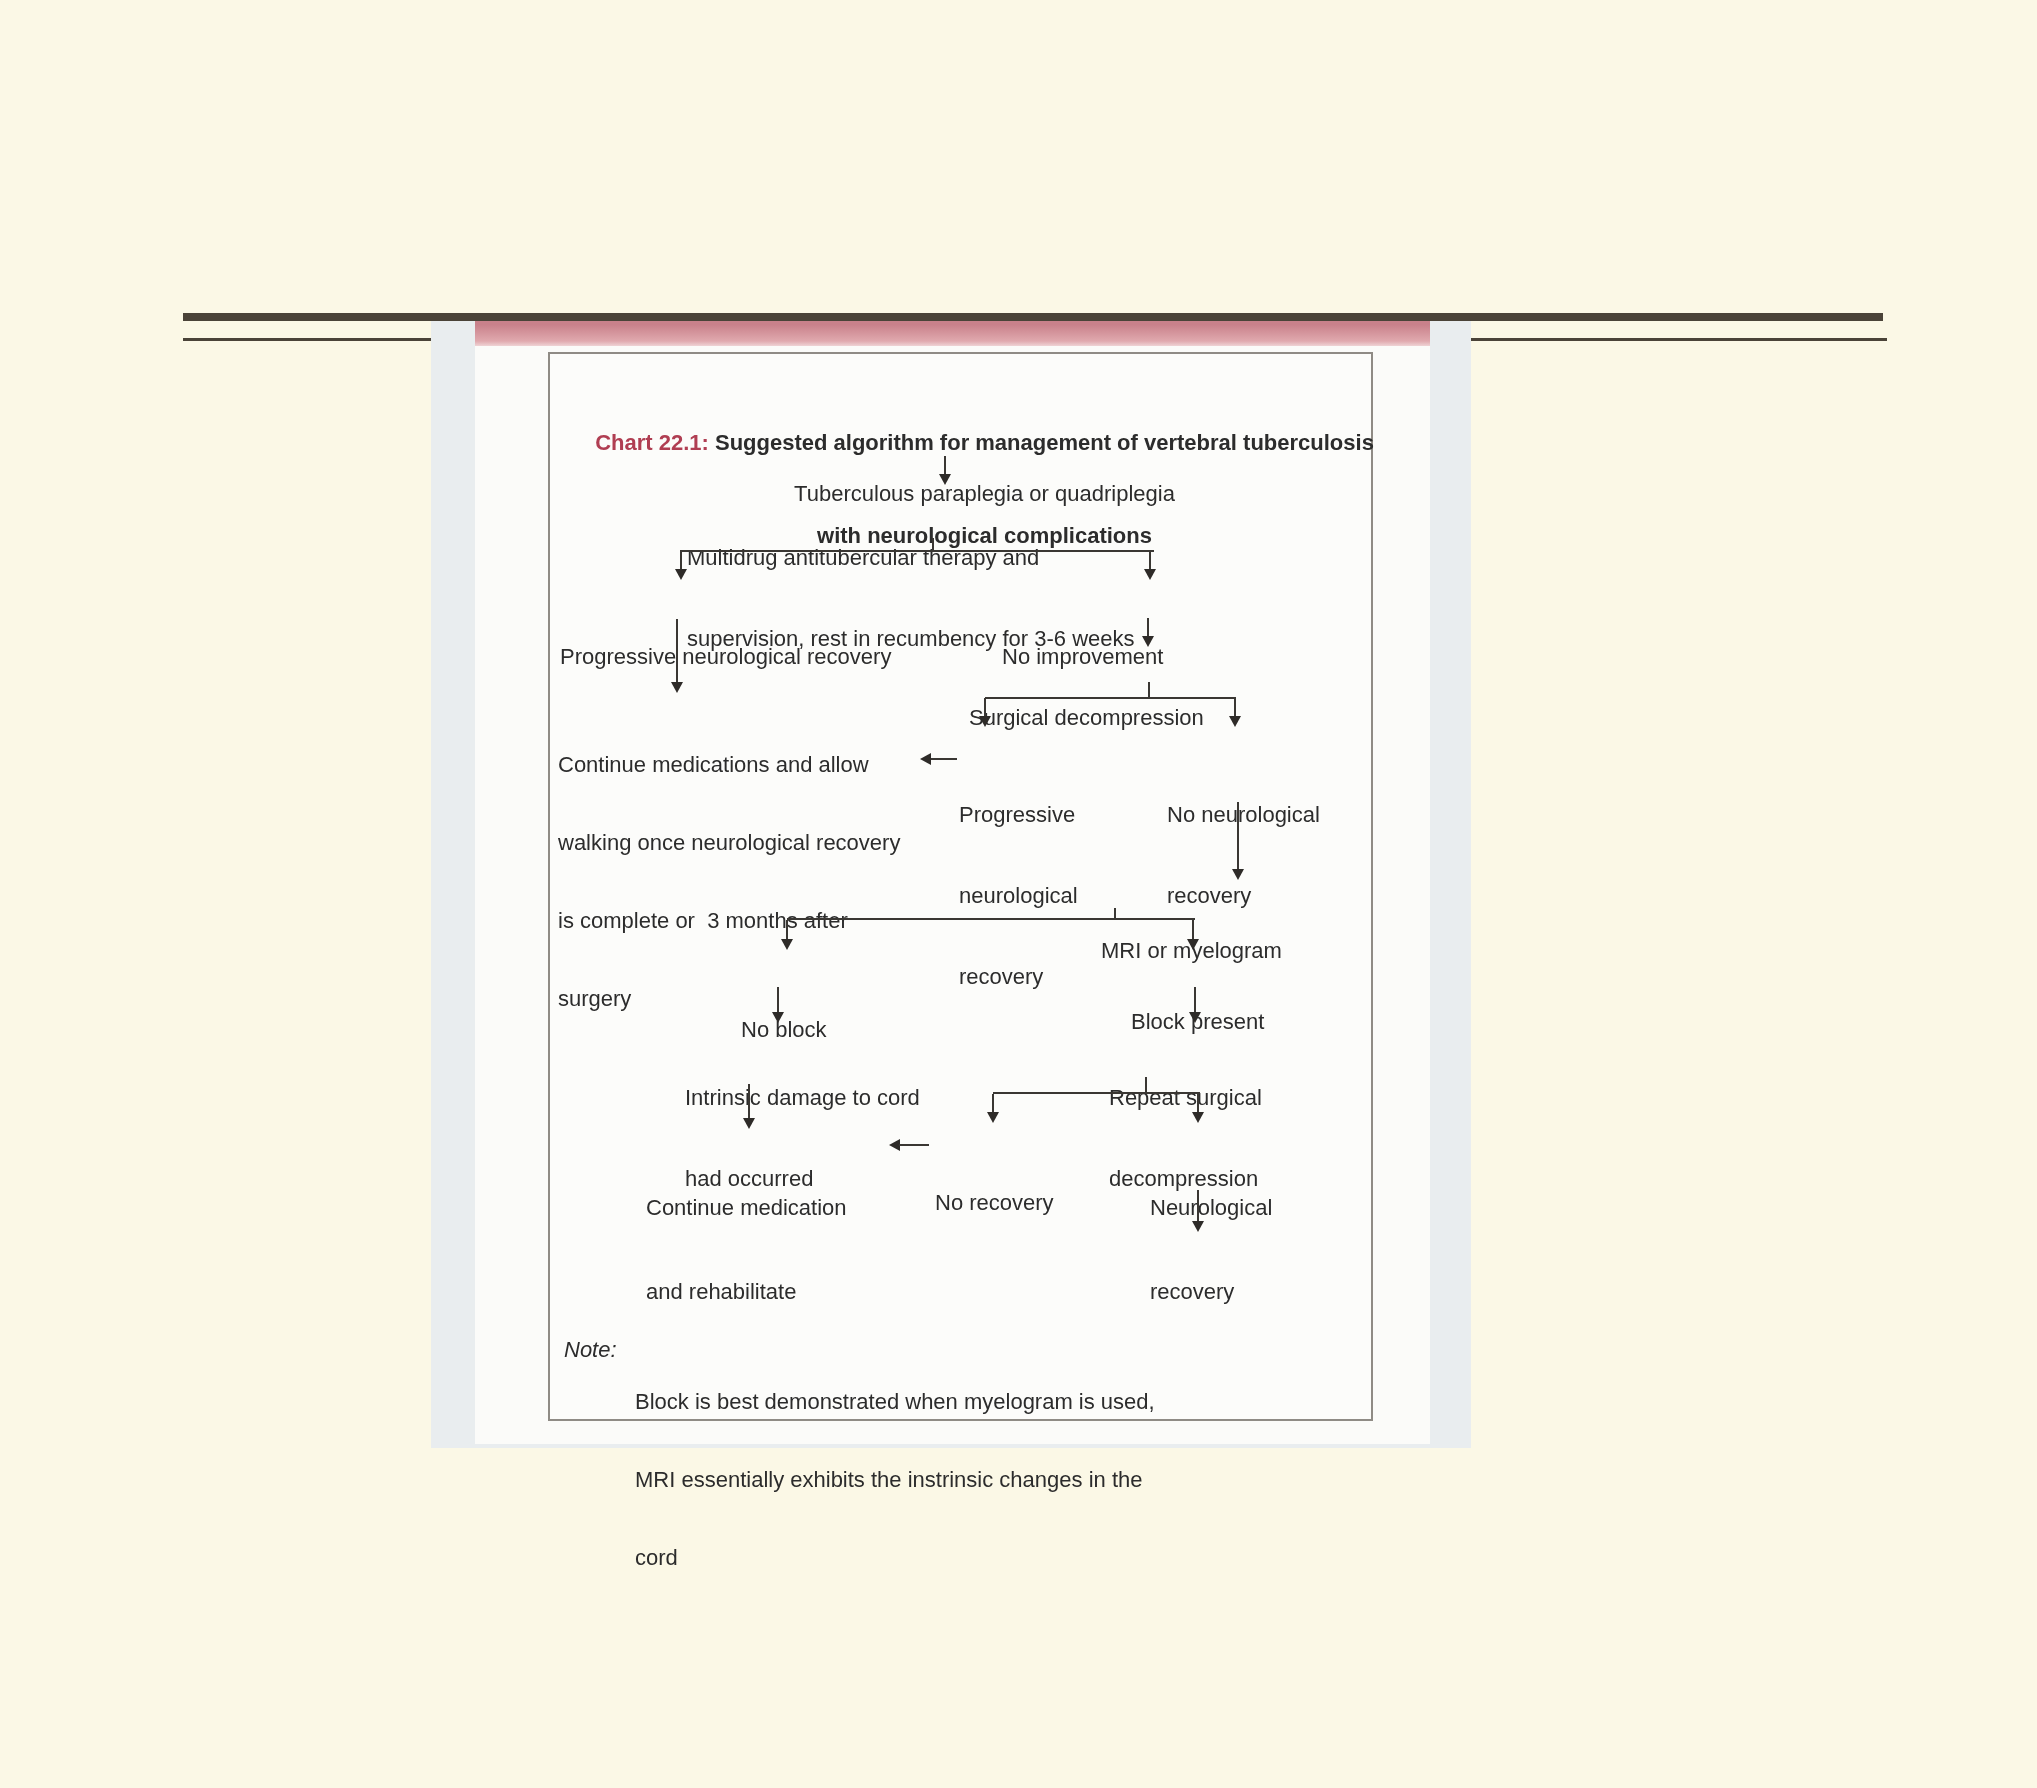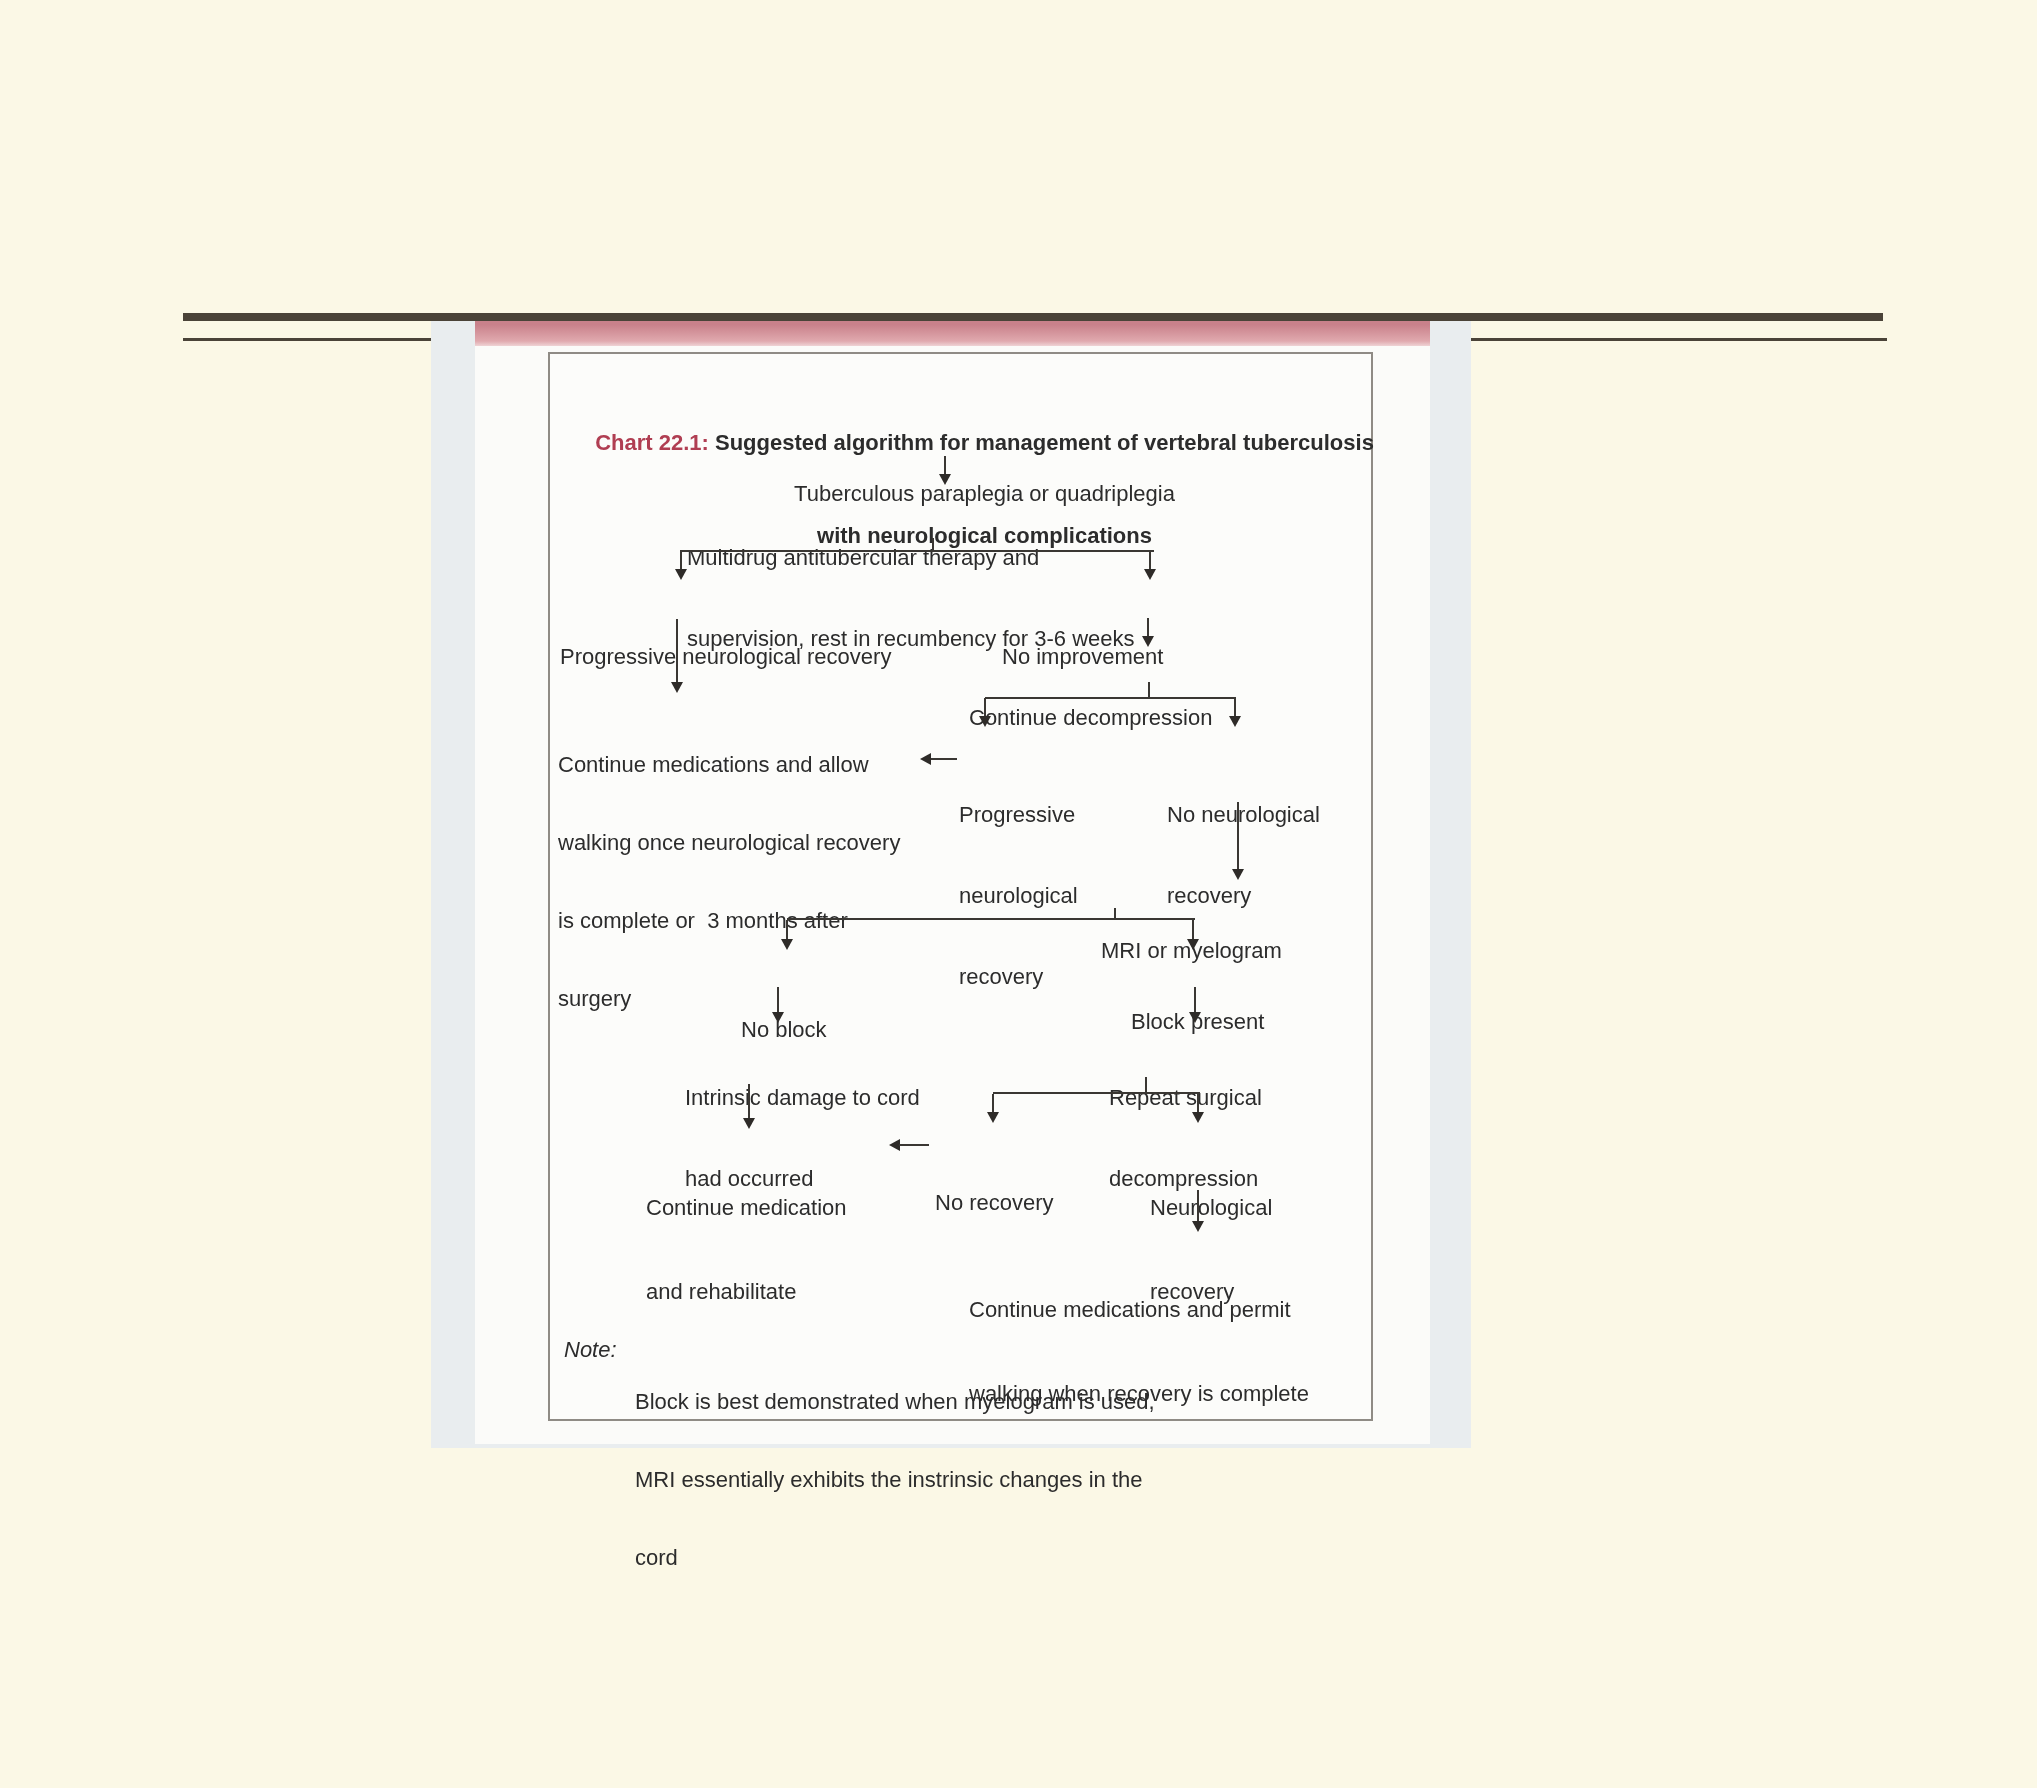--- a/index.html
+++ b/index.html
@@ -77,21 +77,21 @@
   <div class="ah-d" style="left:1142px;top:636px;"></div>
 
   <div class="node" style="left:558px;top:700px;">
     <div>Continue medications and allow</div>
     <div>walking once neurological recovery</div>
     <div>is complete or  3 months after</div>
     <div>surgery</div>
   </div>
 
   <div class="node" style="left:969px;top:653px;">
-    <div>Continue decompression</div>
+    <div>Surgical decompression</div>
   </div>
 
   <div class="ln" style="left:1148px;top:682px;width:2px;height:16px;"></div>
   <div class="ln" style="left:985px;top:697px;width:251px;height:2px;"></div>
   <div class="ln" style="left:984px;top:698px;width:2px;height:18px;"></div>
   <div class="ah-d" style="left:979px;top:716px;"></div>
   <div class="ln" style="left:1234px;top:698px;width:2px;height:18px;"></div>
   <div class="ah-d" style="left:1229px;top:716px;"></div>
 
   <div class="ah-l" style="left:920px;top:753px;"></div>
@@ -164,24 +164,20 @@
     <div>No recovery</div>
   </div>
   <div class="node lh28" style="left:1150px;top:1138px;">
     <div>Neurological</div>
     <div>recovery</div>
   </div>
 
   <div class="ln" style="left:1197px;top:1190px;width:2px;height:31px;"></div>
   <div class="ah-d" style="left:1192px;top:1221px;"></div>
 
-  <div class="node lh28" style="left:969px;top:1240px;">
-    <div>Continue medications and permit</div>
-    <div>walking when recovery is complete</div>
-  </div>
 
   <div class="node note-label" style="left:564px;top:1337px;">Note:</div>
   <div class="node" style="left:635px;top:1337px;">
     <div>Block is best demonstrated when myelogram is used,</div>
     <div>MRI essentially exhibits the instrinsic changes in the</div>
     <div>cord</div>
   </div>
 
 </div>
 

